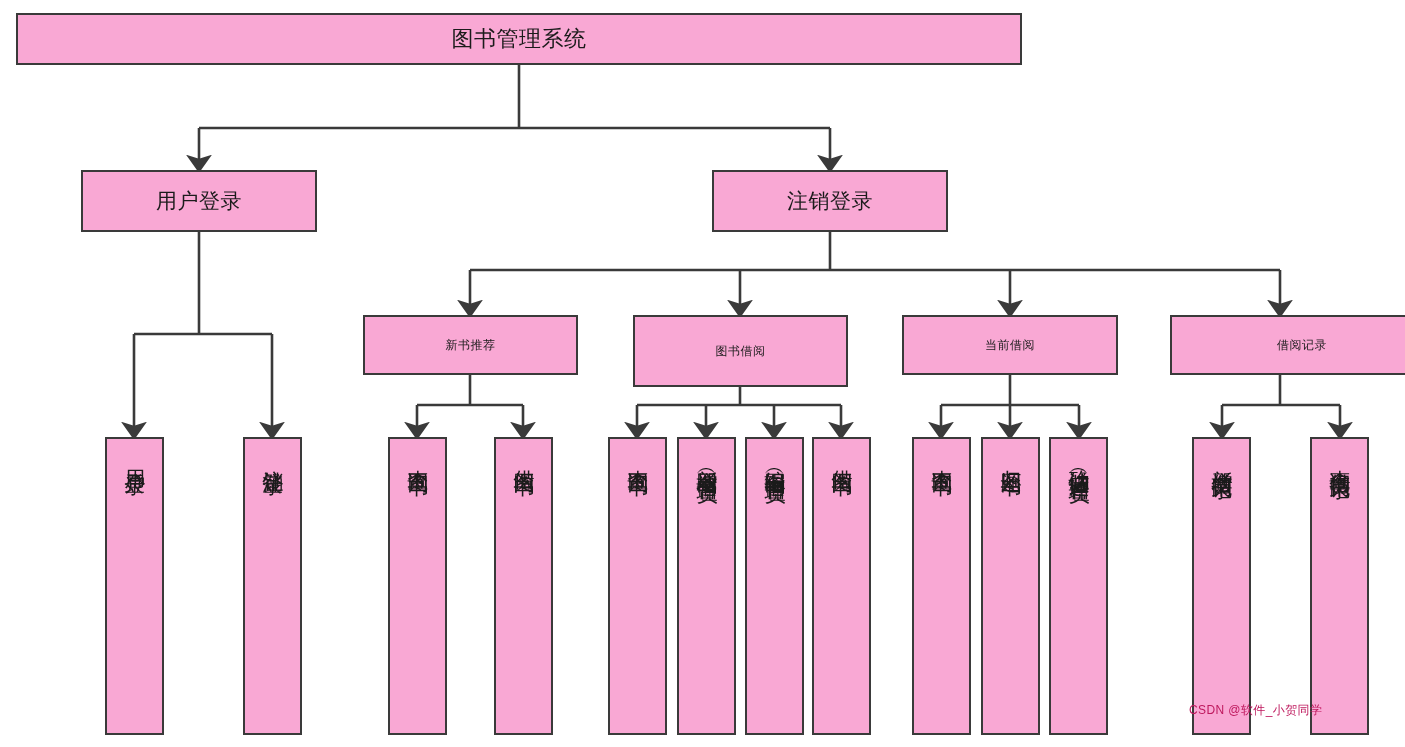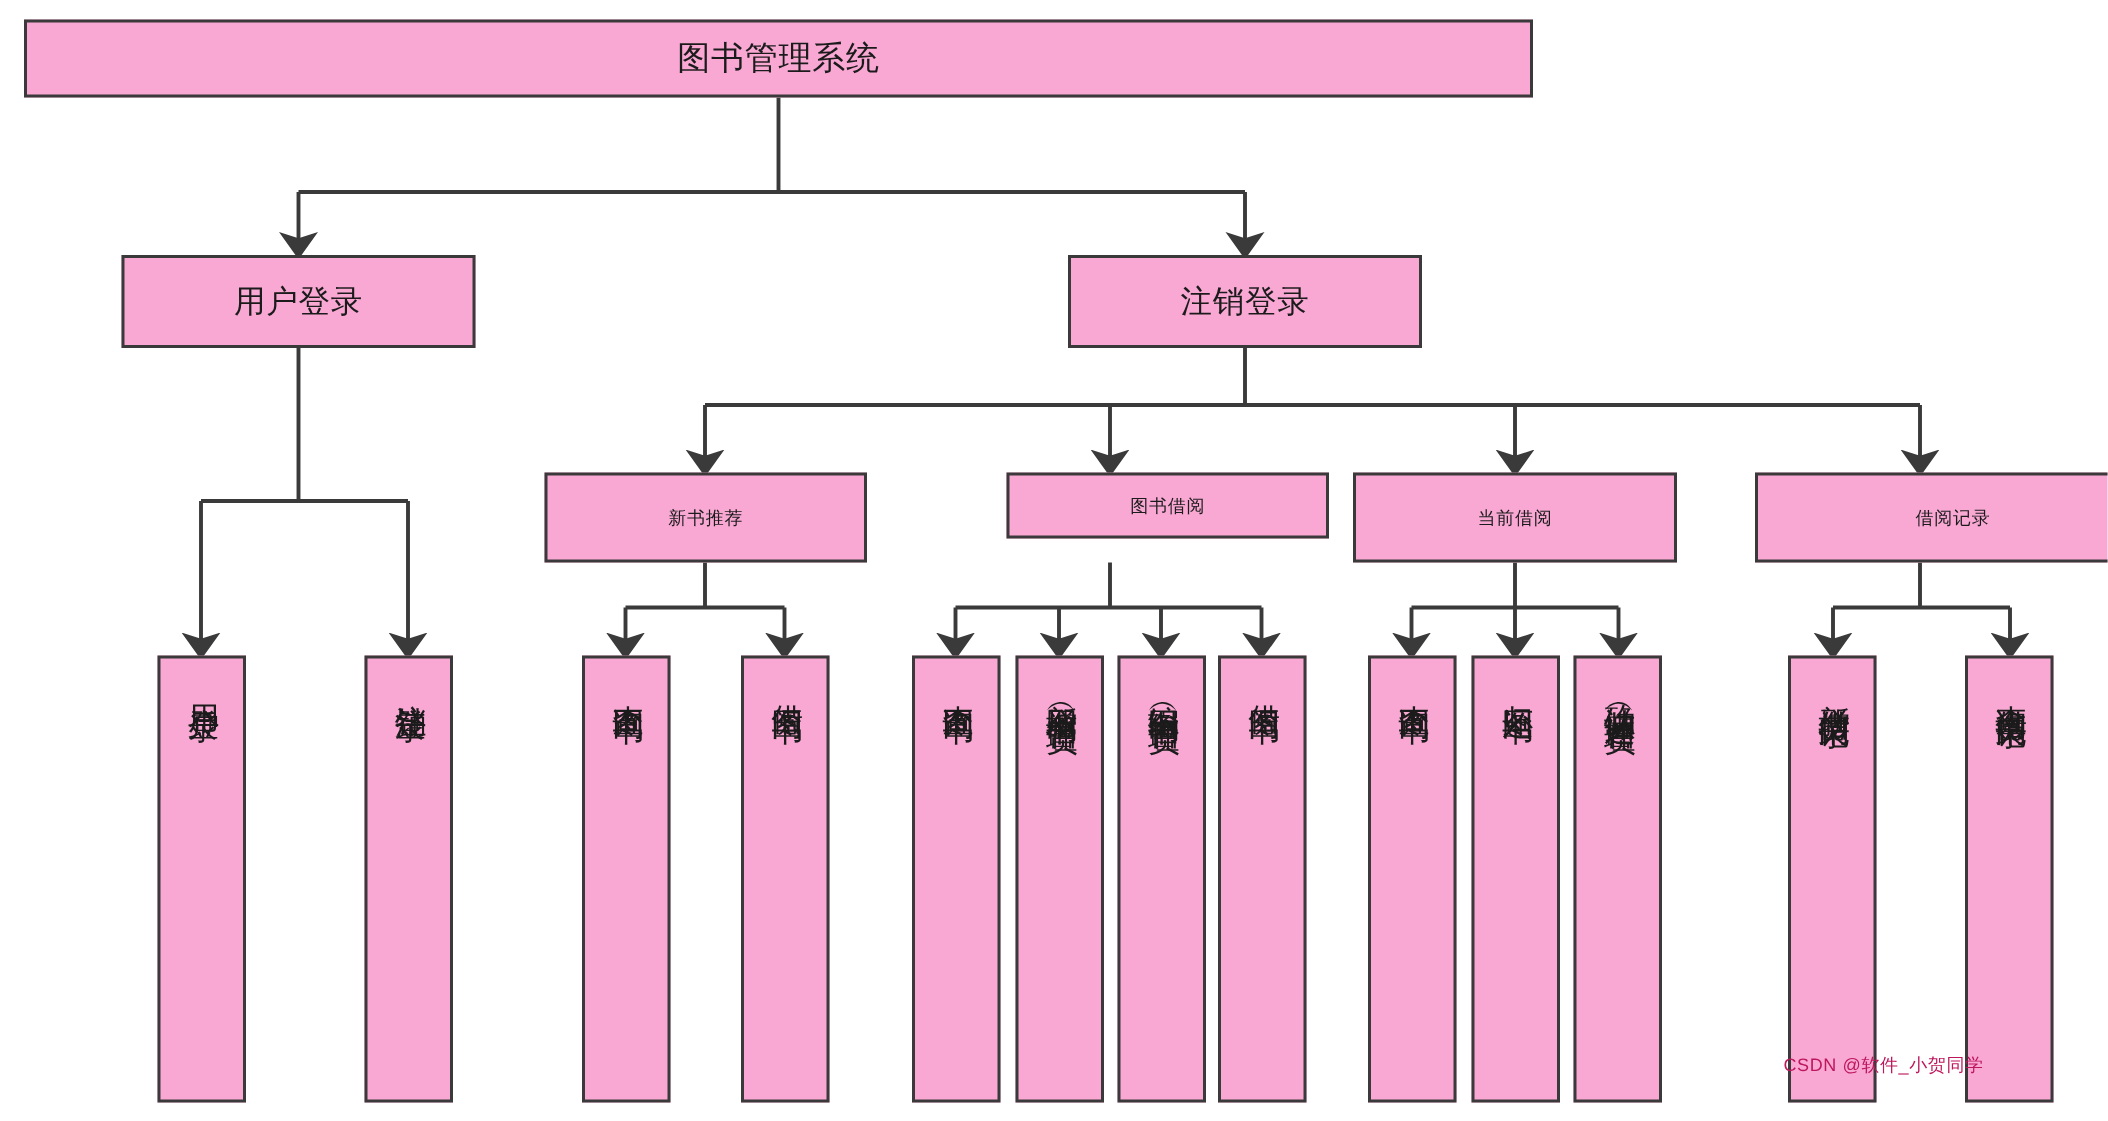--- a/index.html
+++ b/index.html
@@ -91,21 +91,21 @@
   <div class="node lvl1" style="left:81px;top:170px;width:236px;height:62px;">
     <span class="lbl">用户登录</span>
   </div>
   <div class="node lvl1" style="left:712px;top:170px;width:236px;height:62px;">
     <span class="lbl">注销登录</span>
   </div>
 
   <div class="node lvl2" style="left:363px;top:315px;width:215px;height:60px;">
     <span class="lbl">新书推荐</span>
   </div>
-  <div class="node lvl2" style="left:633px;top:315px;width:215px;height:44px;margin-left:38px;">
+  <div class="node lvl2" style="left:633px;top:315px;width:215px;height:72px;">
     <span class="lbl">图书借阅</span>
   </div>
   <div class="node lvl2" style="left:902px;top:315px;width:216px;height:60px;text-align:center;">
     <span class="lbl">当前借阅</span>
   </div>
   <div class="node lvl2" style="left:1170px;top:315px;width:264px;height:60px;">
     <span class="lbl">借阅记录</span>
   </div>
 
   <div class="node leaf" style="left:105px;top:437px;width:59px;height:298px;">

